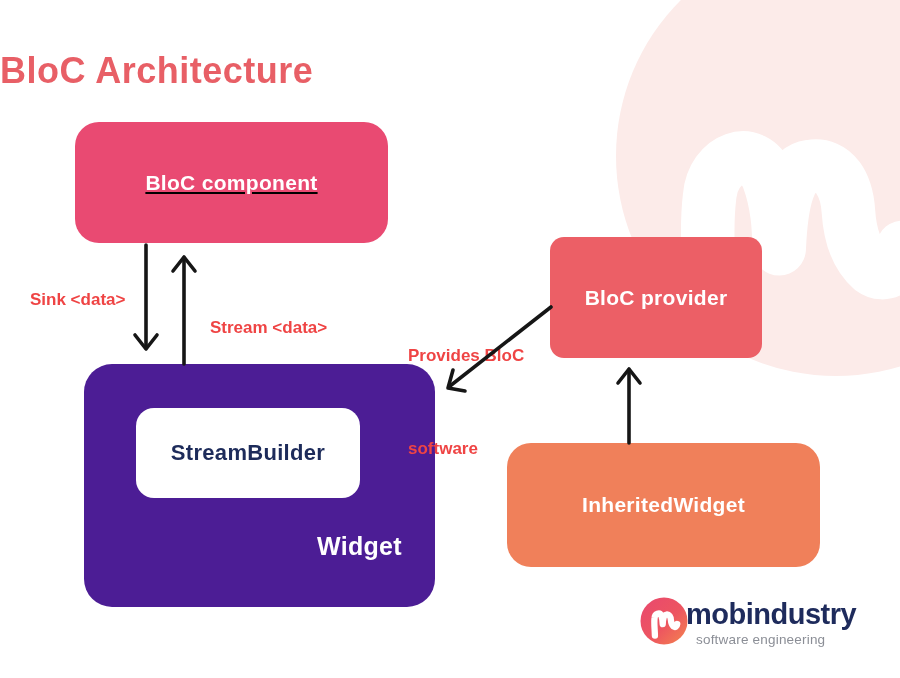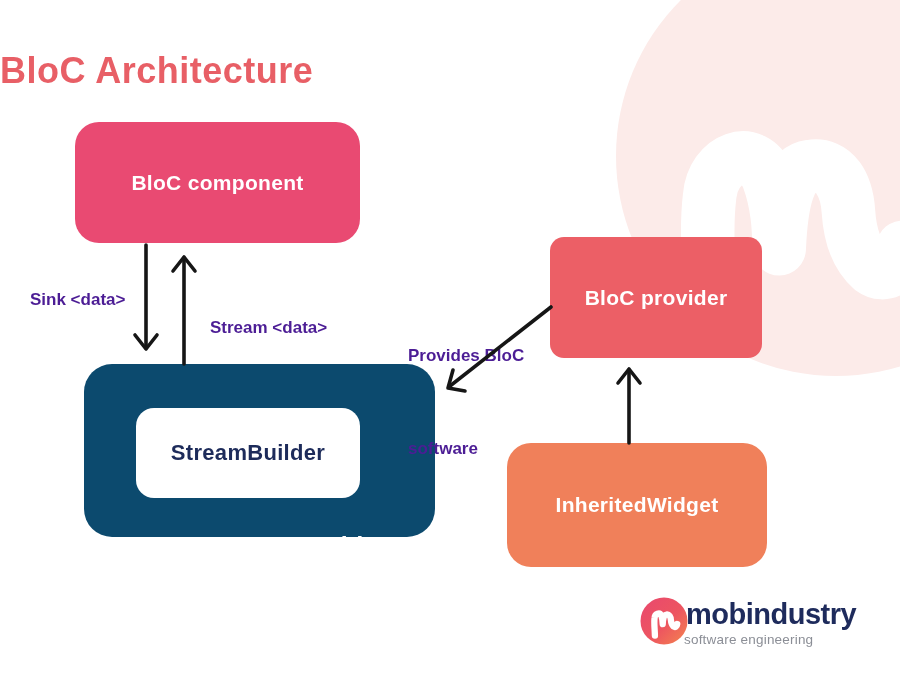--- a/index.html
+++ b/index.html
@@ -22,58 +22,58 @@
     position:absolute;
     display:flex;align-items:center;justify-content:center;
     border-radius:24px;
     z-index:2;
   }
   .node-label{
     font-weight:bold;
     color:#ffffff;
     letter-spacing:0.3px;
   }
-  #node-bloc-component{left:75px;top:122px;width:285px;height:121px;background:#e94a72;}
+  #node-bloc-component{left:75px;top:122px;width:313px;height:121px;background:#e94a72;text-decoration:underline;}
   #node-bloc-component .node-label{font-size:21px;}
-  #node-widget{left:84px;top:364px;width:351px;height:173px;background:#0c4a6e;border-radius:28px;}
+  #node-widget{left:84px;top:364px;width:351px;height:243px;background:#4c1d95;border-radius:28px;}
   #node-stream-builder{
     position:absolute;left:52px;top:44px;width:224px;height:90px;
     background:#ffffff;border-radius:18px;
     display:flex;align-items:center;justify-content:center;
   }
   #node-stream-builder .node-label{color:#1d2b5a;font-size:22px;}
   #widget-label{
     position:absolute;left:200px;top:168px;width:151px;
     text-align:center;font-size:25px;font-weight:bold;color:#ffffff;
     letter-spacing:0.3px;
   }
   #node-bloc-provider{left:550px;top:237px;width:212px;height:121px;background:#ec5f66;border-radius:14px;}
   #node-bloc-provider .node-label{font-size:21px;}
-  #node-inherited-widget{left:507px;top:443px;width:260px;height:124px;background:#f0805a;}
+  #node-inherited-widget{left:507px;top:443px;width:313px;height:124px;background:#f0805a;}
   #node-inherited-widget .node-label{font-size:21px;}
   .edge-label{
     position:absolute;
-    font-size:17px;font-weight:bold;color:#4c1d95;
+    font-size:17px;font-weight:bold;color:#ef4444;
     z-index:3;white-space:pre;
   }
   #label-sink{left:30px;top:290px;}
   #label-stream{left:210px;top:290px;margin-top:28px;}
   #label-provides{left:408px;top:278px;line-height:31px;}
   #arrow-layer{z-index:4;}
   #watermark-layer{z-index:0;}
   #logo{
     position:absolute;left:640px;top:596px;width:240px;height:62px;z-index:3;
   }
   #logo-icon{position:absolute;left:0;top:1px;width:48px;height:48px;}
   #logo-name{
     position:absolute;left:46px;top:2px;
     font-size:29px;font-weight:bold;color:#1e2b5c;letter-spacing:-0.5px;
   }
   #logo-tagline{
-    position:absolute;left:44px;top:36px;
+    position:absolute;left:56px;top:36px;
     font-size:13.5px;color:#8b8e96;letter-spacing:0.2px;
   }
 </style>
 </head>
 <body>
 
 <div id="canvas">
 
   <svg id="watermark-layer" class="layer" width="900" height="678" viewBox="0 0 900 678" aria-hidden="true">
     <circle cx="836" cy="156" r="220" fill="#fcebe9"></circle>

